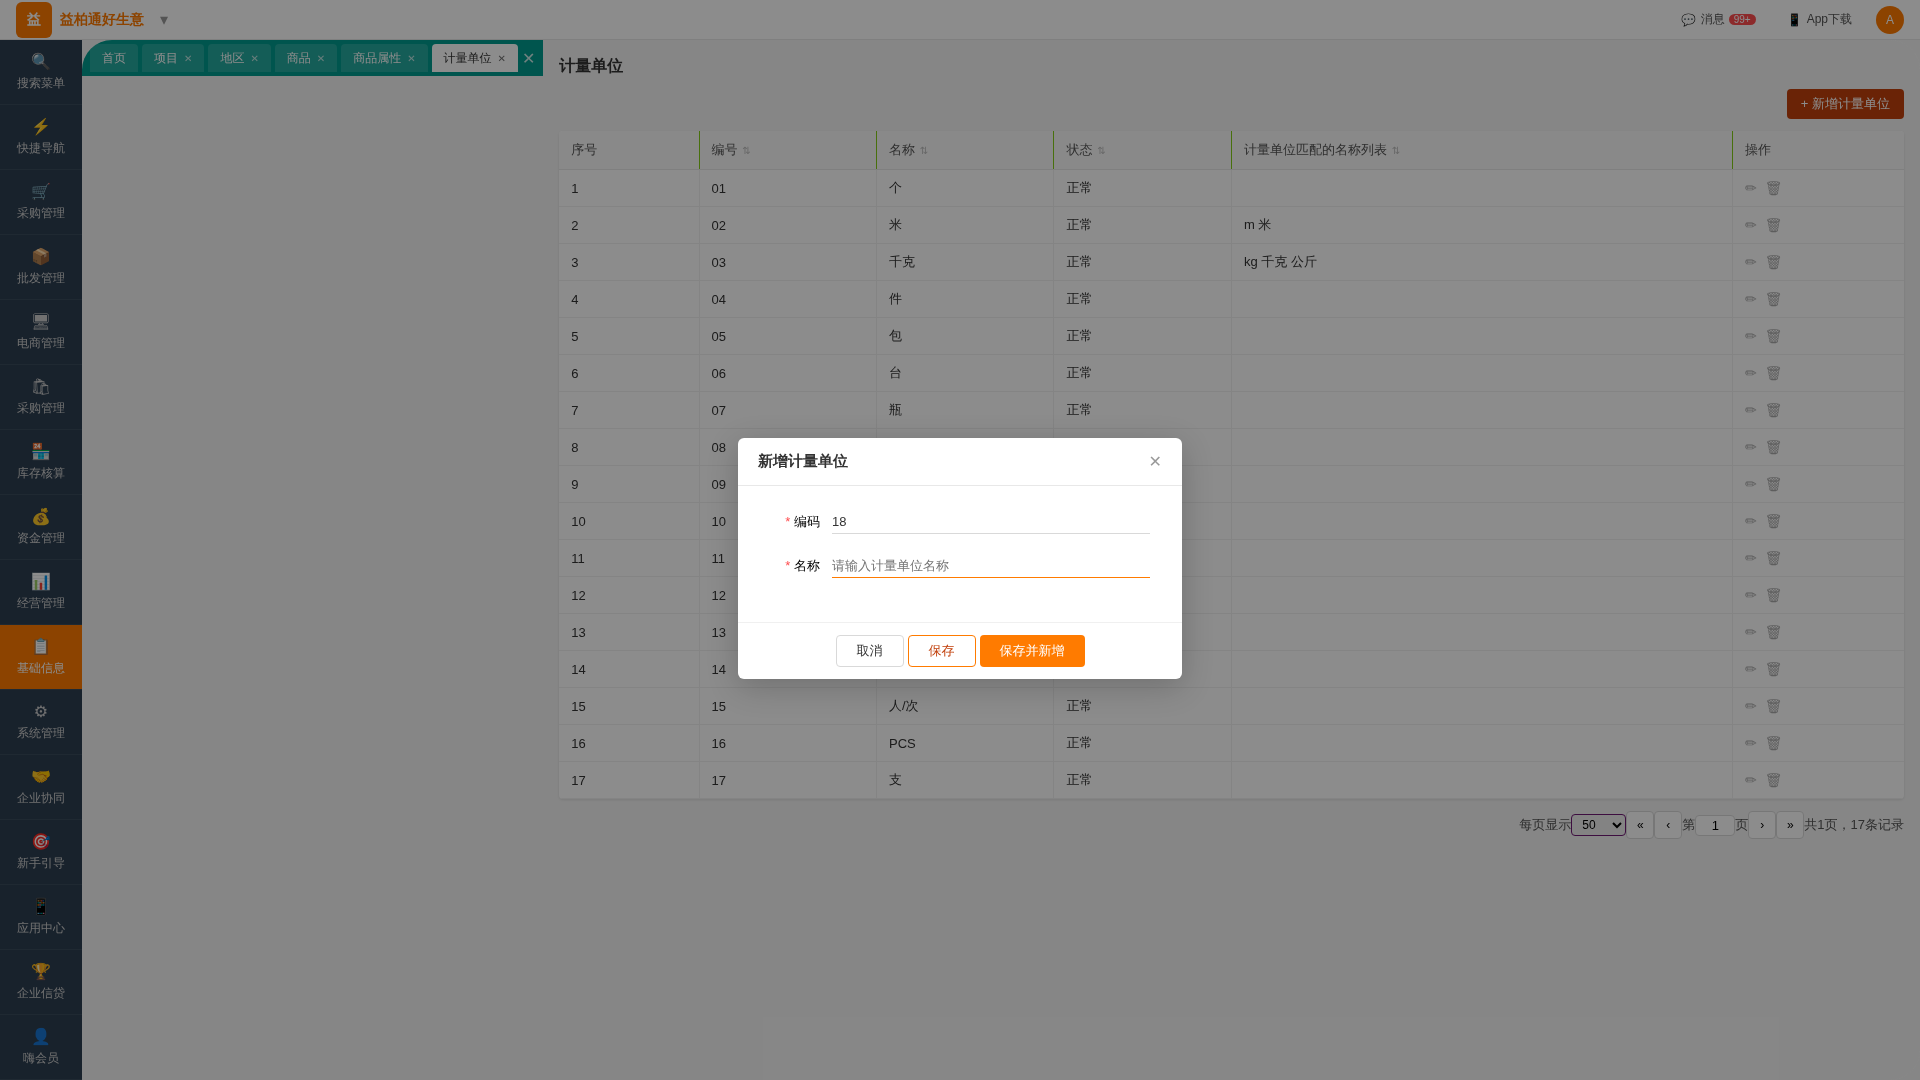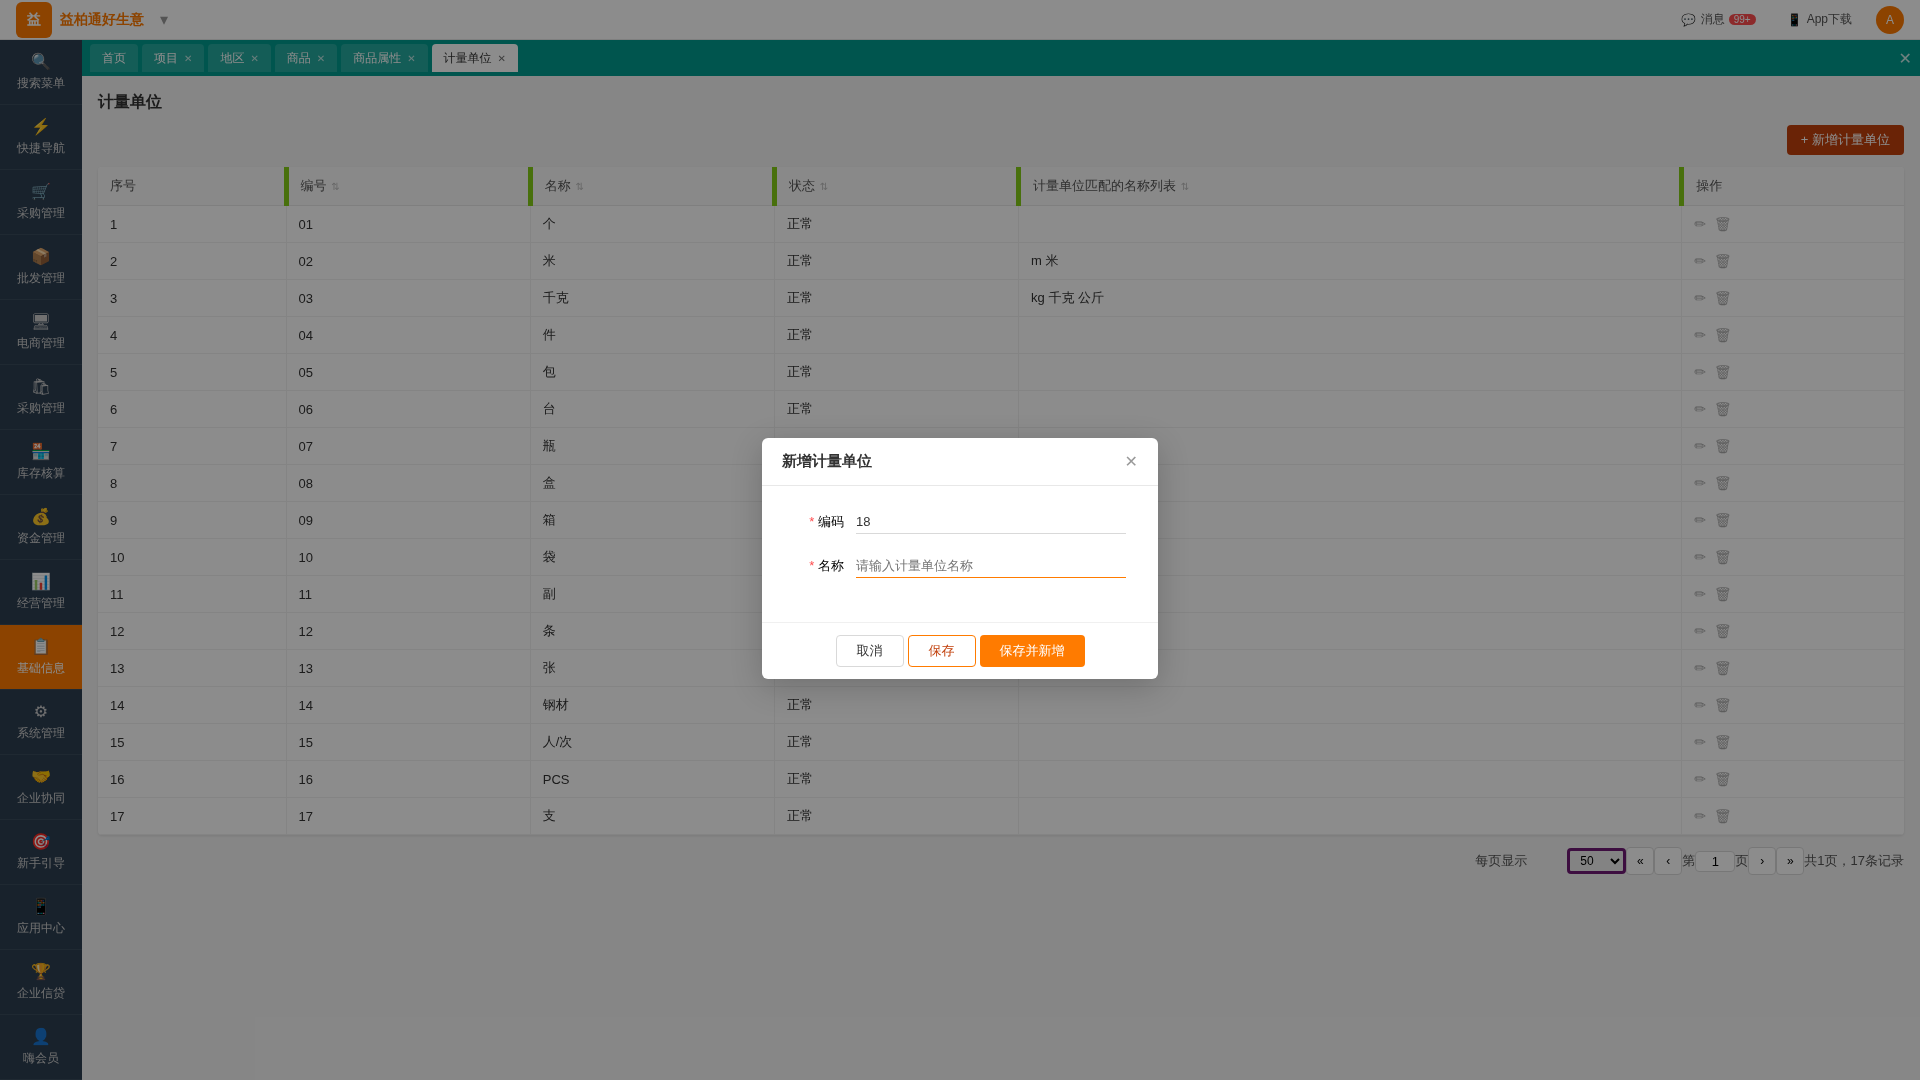--- a/index.html
+++ b/index.html
@@ -77,22 +77,22 @@
       border-bottom: 1px solid #3a4b5c;
       transition: background 0.2s;
     }
     .sidebar-item.active { background: #ff7b00; color: #fff; }
     .sidebar-item .icon { font-size: 16px; margin-bottom: 4px; }
 
     
     .main-content {
       flex: 1;
       display: flex;
-      flex-direction: column;
       overflow: hidden;
+      border-radius: 30px;
     }
 
     
     .tabs-bar {
       background: #009b8e;
       display: flex;
       align-items: center;
       padding: 0 8px;
       height: 36px;
       flex-shrink: 0;
@@ -170,21 +170,21 @@
       box-shadow: 0 1px 3px rgba(0,0,0,0.1);
     }
     .data-table th {
       background: #fafafa;
       border-bottom: 1px solid #e8e8e8;
       padding: 10px 12px;
       text-align: left;
       font-weight: 500;
       color: #555;
       font-size: 13px;
-      border-right: 5px solid #84cc16;
+      border-right: 1px solid #84cc16;
     }
     .data-table th:last-child { border-right: none; }
     .data-table td {
       padding: 9px 12px;
       border-bottom: 1px solid #f0f0f0;
       border-right: 1px solid #f0f0f0;
       font-size: 13px;
       color: #333;
     }
     .data-table td:last-child { border-right: none; }
@@ -205,25 +205,24 @@
     
     .pagination {
       display: flex;
       align-items: center;
       justify-content: flex-end;
       padding: 12px 0;
       font-size: 13px;
       color: #555;
     }
     .page-size-select {
-      border: 3px solid #701a75;
+      border: 1px solid #701a75;
       border-radius: 4px;
       padding: 2px 6px;
       font-size: 12px;
-      margin-left: 40px;
     }
     .page-btn {
       width: 28px; height: 28px;
       border: 1px solid #d9d9d9;
       background: #fff;
       border-radius: 4px;
       cursor: pointer;
       display: flex; align-items: center; justify-content: center;
       font-size: 12px;
     }
@@ -242,21 +241,21 @@
       top: 0; left: 0; right: 0; bottom: 0;
       background: rgba(0,0,0,0.45);
       z-index: 1000;
       display: flex;
       align-items: center;
       justify-content: center;
     }
     .modal {
       background: #fff;
       border-radius: 6px;
-      width: 396px;
+      width: 444px;
       box-shadow: 0 8px 32px rgba(0,0,0,0.2);
       overflow: hidden;
       margin-top: 36px;
     }
     .modal-header {
       padding: 14px 20px;
       border-bottom: 1px solid #e8e8e8;
       display: flex;
       align-items: center;
       justify-content: space-between;

